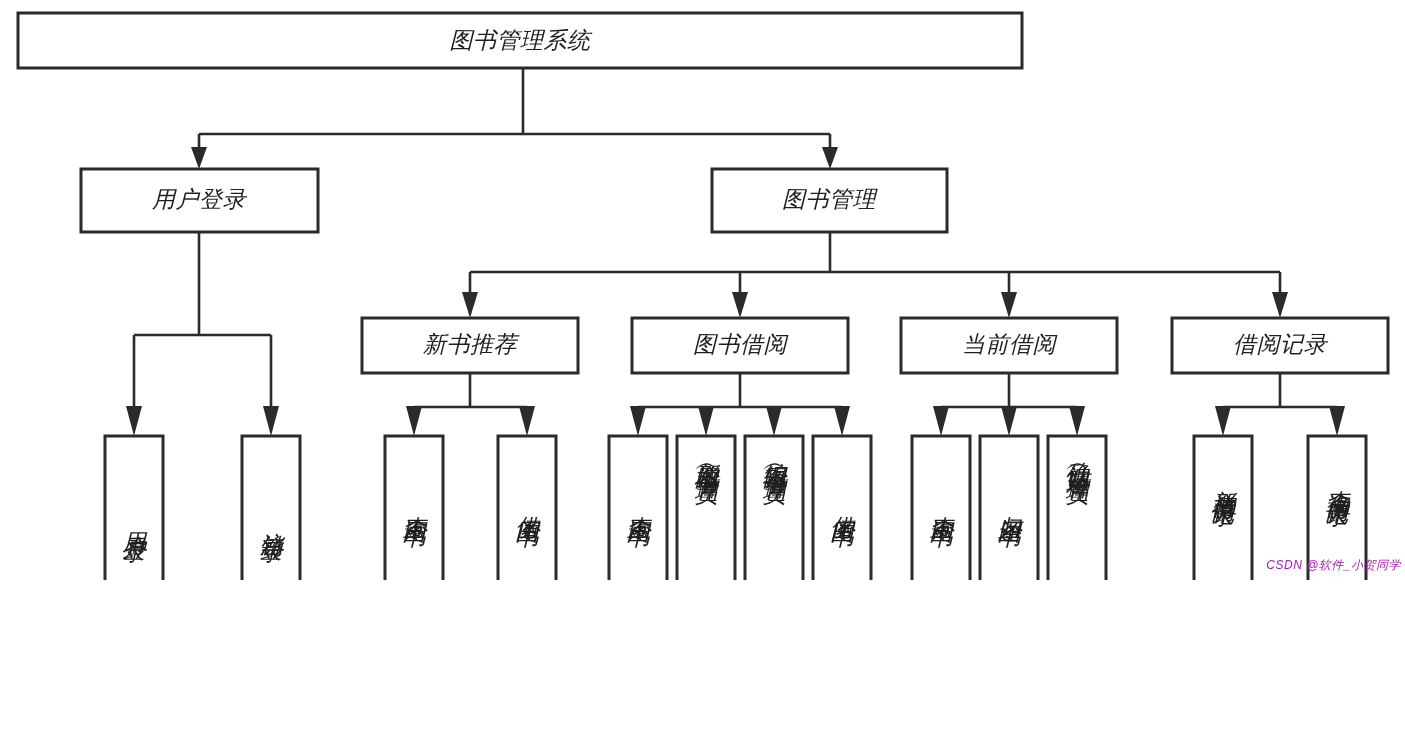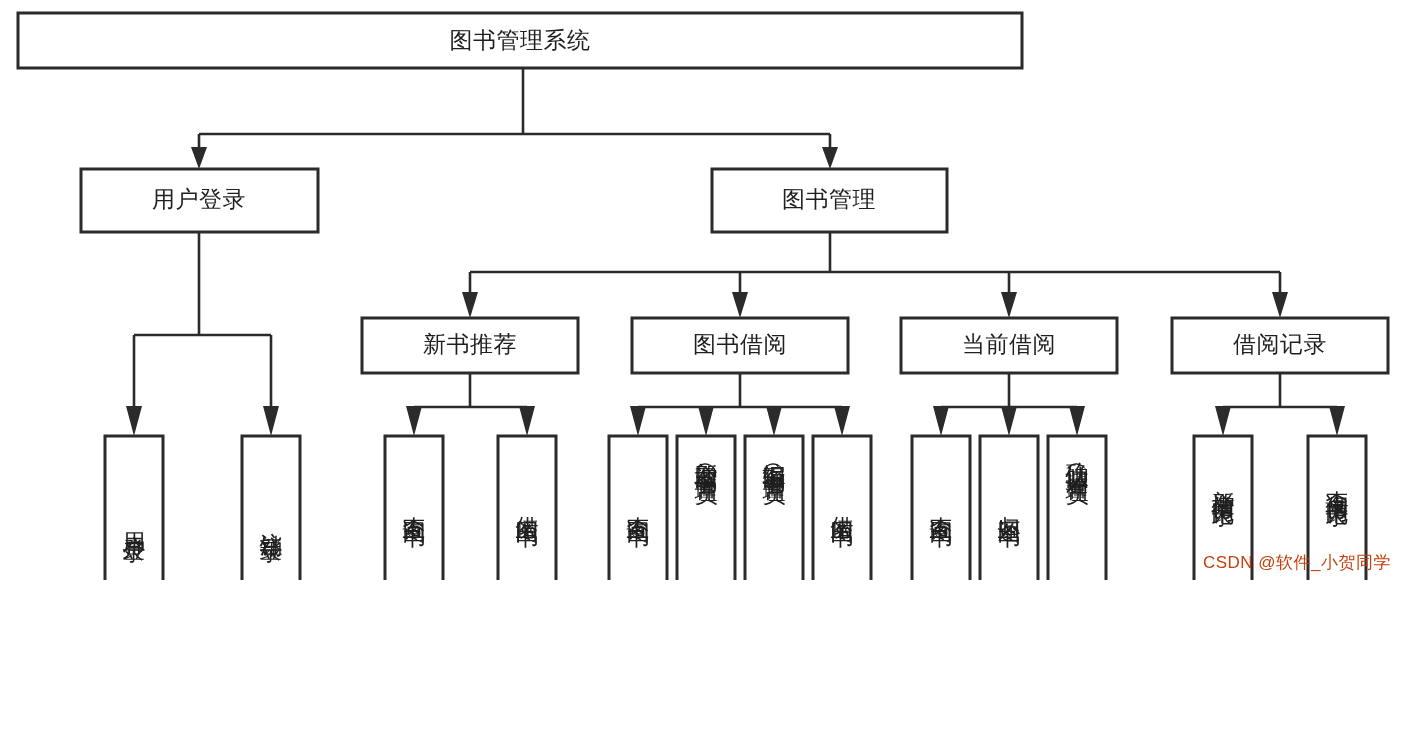--- a/index.html
+++ b/index.html
@@ -9,20 +9,21 @@
   }
   body {
     font-family: "Liberation Sans", "DejaVu Sans", sans-serif;
   }
   #diagram-root {
     position: relative;
     width: 1405px;
     height: 580px;
     background: #ffffff;
     overflow: hidden;
+    font-style: italic;
   }
   svg.flow {
     position: absolute;
     top: 0;
     left: 0;
     width: 1405px;
     height: 747px;
     display: block;
   }
   .nodebox {
@@ -62,25 +63,25 @@
     font-family: "Liberation Sans", "DejaVu Sans", sans-serif;
     font-size: 23px;
     line-height: 1;
     color: #1f1f1f;
     letter-spacing: 3px;
     text-align: center;
     white-space: nowrap;
   }
   .watermark {
     position: absolute;
-    right: 14px;
+    right: 4px;
     bottom: 6px;
     font-family: "Liberation Sans", "DejaVu Sans", sans-serif;
-    font-size: 17px;
-    color: #c2410c;
+    font-size: 12px;
+    color: #a21caf;
     letter-spacing: 0.5px;
     white-space: nowrap;
     pointer-events: none;
   }
 </style>
 </head>
 <body>
 
 <div id="diagram-root">
 

